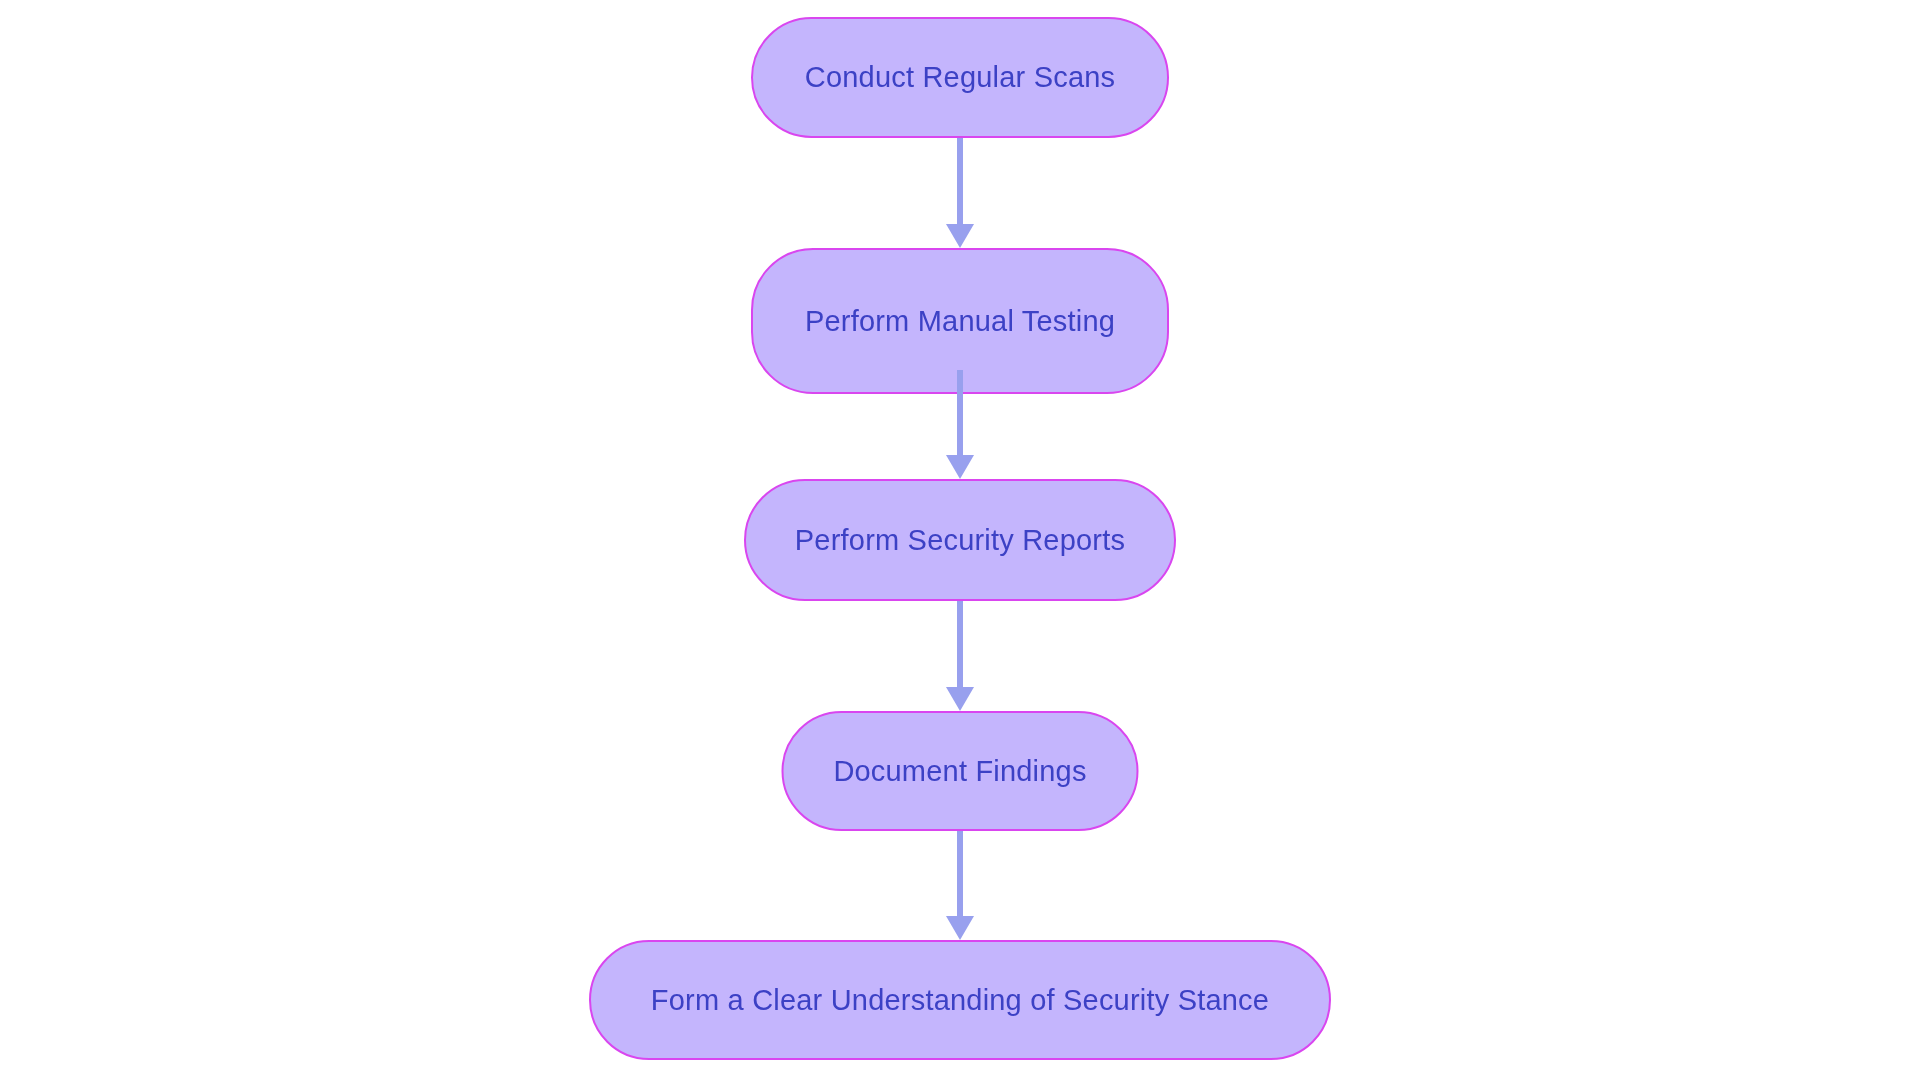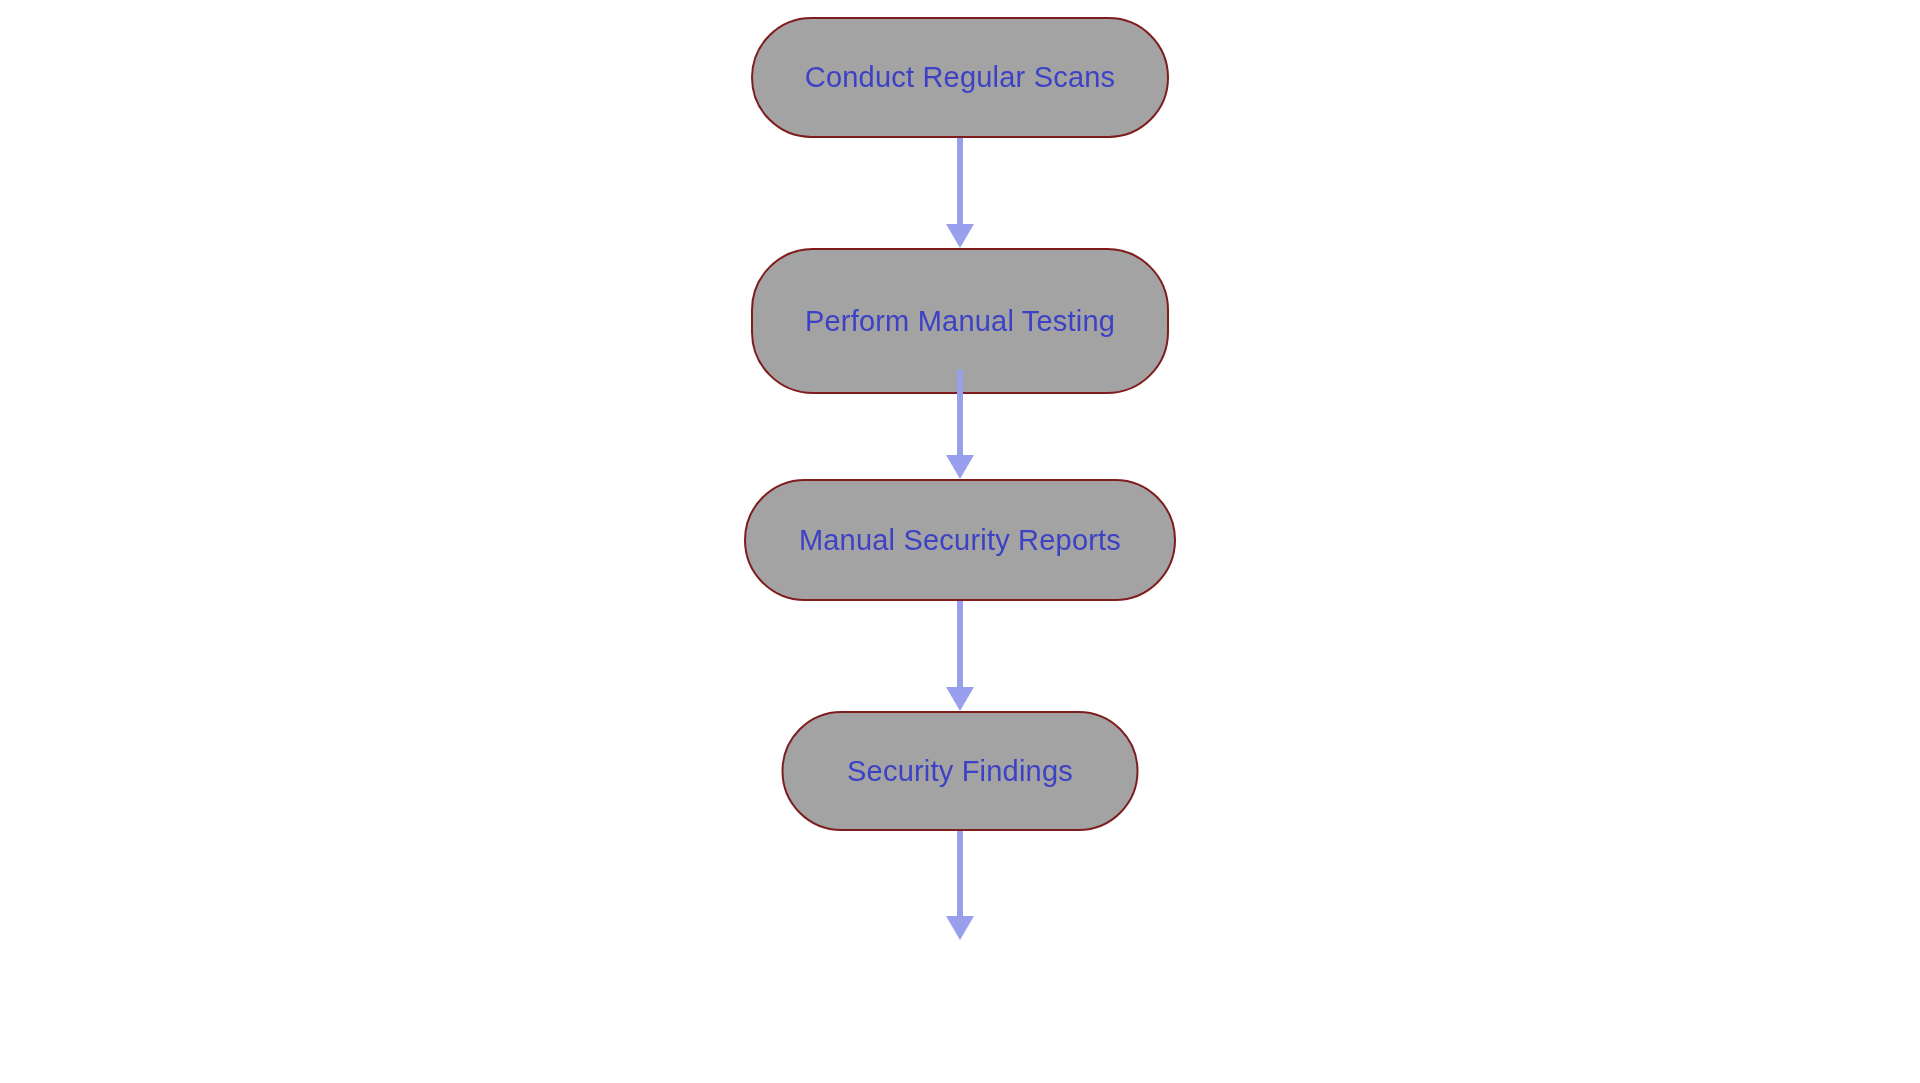--- a/index.html
+++ b/index.html
@@ -13,22 +13,22 @@
     height: 1083px;
     background: #ffffff;
     overflow: hidden;
     font-family: "Liberation Sans", "DejaVu Sans", sans-serif;
   }
   .flow-node {
     position: absolute;
     left: 50%;
     transform: translateX(-50%);
     box-sizing: border-box;
-    background: #a3a3a3;
-    border: 2px solid #7f1d1d;
+    background: #c4b5fd;
+    border: 2px solid #d946ef;
     border-radius: 62px;
     display: flex;
     align-items: center;
     justify-content: center;
     text-align: center;
     color: #3c41c5;
     font-size: 29px;
     letter-spacing: 0.2px;
     white-space: nowrap;
   }
@@ -82,31 +82,34 @@
   <div class="flow-node n1">
     <span>Perform Manual Testing</span>
   </div>
 
   <div class="flow-arrow a1">
     <span class="arrow-line"></span>
     <span class="arrow-head"></span>
   </div>
 
   <div class="flow-node n2">
-    <span>Manual Security Reports</span>
+    <span>Perform Security Reports</span>
   </div>
 
   <div class="flow-arrow a2">
     <span class="arrow-line"></span>
     <span class="arrow-head"></span>
   </div>
 
   <div class="flow-node n3">
-    <span>Security Findings</span>
+    <span>Document Findings</span>
   </div>
 
   <div class="flow-arrow a3">
     <span class="arrow-line"></span>
     <span class="arrow-head"></span>
   </div>
 
+  <div class="flow-node n4">
+    <span>Form a Clear Understanding of Security Stance</span>
+  </div>
 
 </div>
 
 </body></html>

